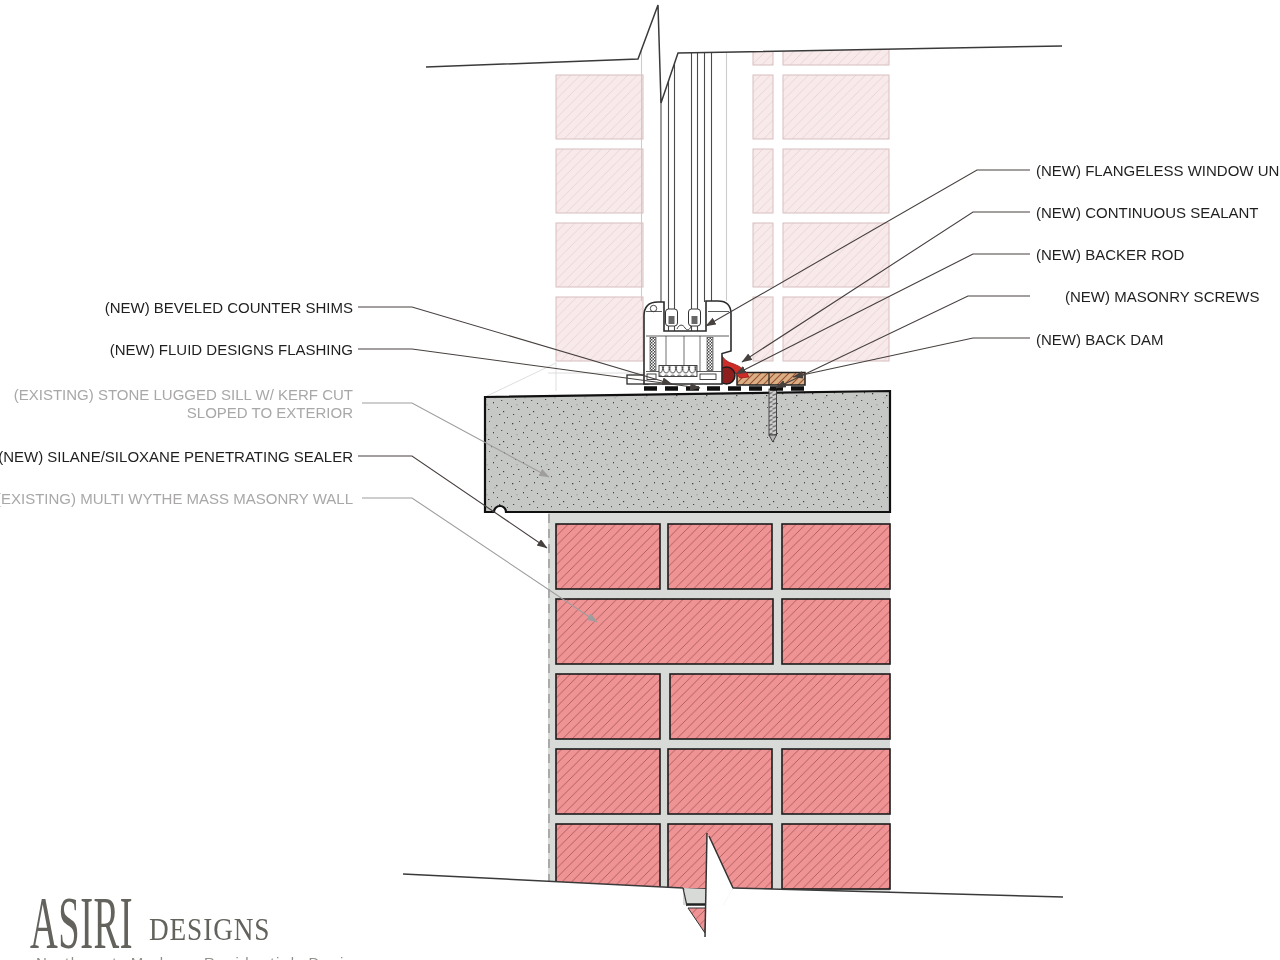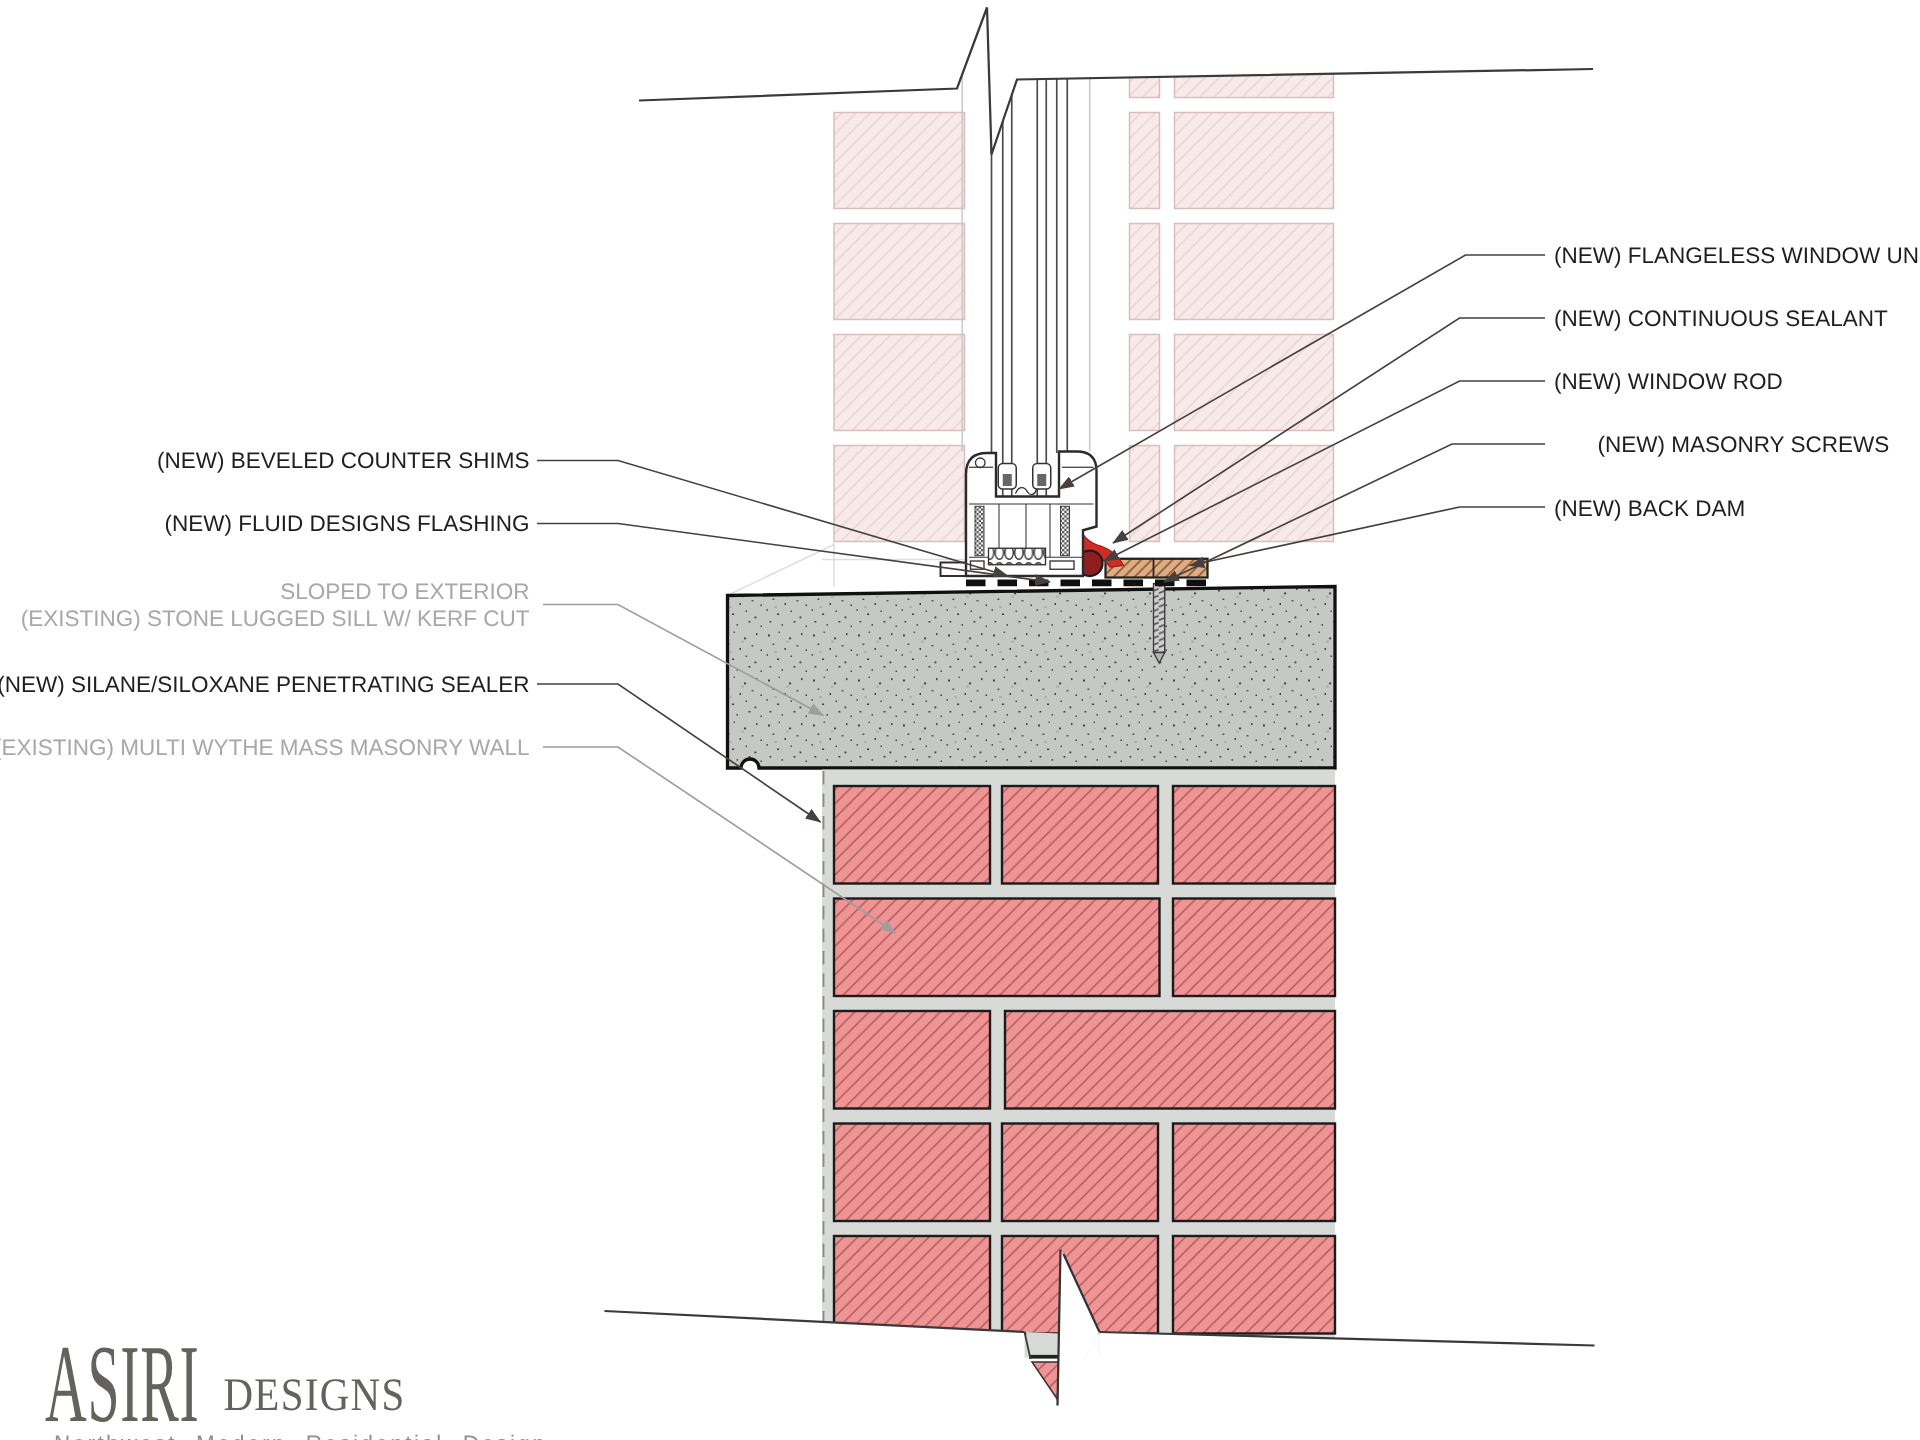--- a/index.html
+++ b/index.html
@@ -210,29 +210,29 @@
     <path d="M358,307 L412,307 L672,384" stroke="#46403e" stroke-width="1.1" marker-end="url(#arrowD)"></path>
     <path d="M358,349 L412,349 L700,388" stroke="#46403e" stroke-width="1.1" marker-end="url(#arrowD)"></path>
     <path d="M362,403 L412,403 L549,477" stroke="#9f9d9d" stroke-width="1.1" marker-end="url(#arrowG)"></path>
     <path d="M358,456 L412,456 L547,548" stroke="#46403e" stroke-width="1.1" marker-end="url(#arrowD)"></path>
     <path d="M362,498 L412,498 L597,622" stroke="#9f9d9d" stroke-width="1.1" marker-end="url(#arrowG)"></path>
   </g>
 </svg>
 
 <div class="lbl right dark" style="left:1036px;top:162px;">(NEW) FLANGELESS WINDOW UNIT</div>
 <div class="lbl right dark" style="left:1036px;top:204px;">(NEW) CONTINUOUS SEALANT</div>
-<div class="lbl right dark" style="left:1036px;top:246px;">(NEW) WINDOW ROD</div>
+<div class="lbl right dark" style="left:1036px;top:246px;">(NEW) BACKER ROD</div>
 <div class="lbl right dark" style="left:1065px;top:288px;">(NEW) MASONRY SCREWS</div>
 <div class="lbl right dark" style="left:1036px;top:331px;">(NEW) BACK DAM</div>
 
 <div class="lbl left dark" style="right:927px;top:299px;">(NEW) BEVELED COUNTER SHIMS</div>
 <div class="lbl left dark" style="right:927px;top:341px;">(NEW) FLUID DESIGNS FLASHING</div>
 <div class="lbl left gray" style="right:927px;top:386px;">
+  <div>(EXISTING) STONE LUGGED SILL W/ KERF CUT</div>
   <div>SLOPED TO EXTERIOR</div>
-  <div>(EXISTING) STONE LUGGED SILL W/ KERF CUT</div>
 </div>
 <div class="lbl left dark" style="right:927px;top:448px;">(NEW) SILANE/SILOXANE PENETRATING SEALER</div>
 <div class="lbl left gray" style="right:927px;top:490px;">(EXISTING) MULTI WYTHE MASS MASONRY WALL</div>
 
 <div id="logo">
   <div class="brand">ASIRI</div>
   <div class="brand-suffix">DESIGNS</div>
   <div class="tagline">Northwest  Modern  Residential  Design</div>
 </div>
 

